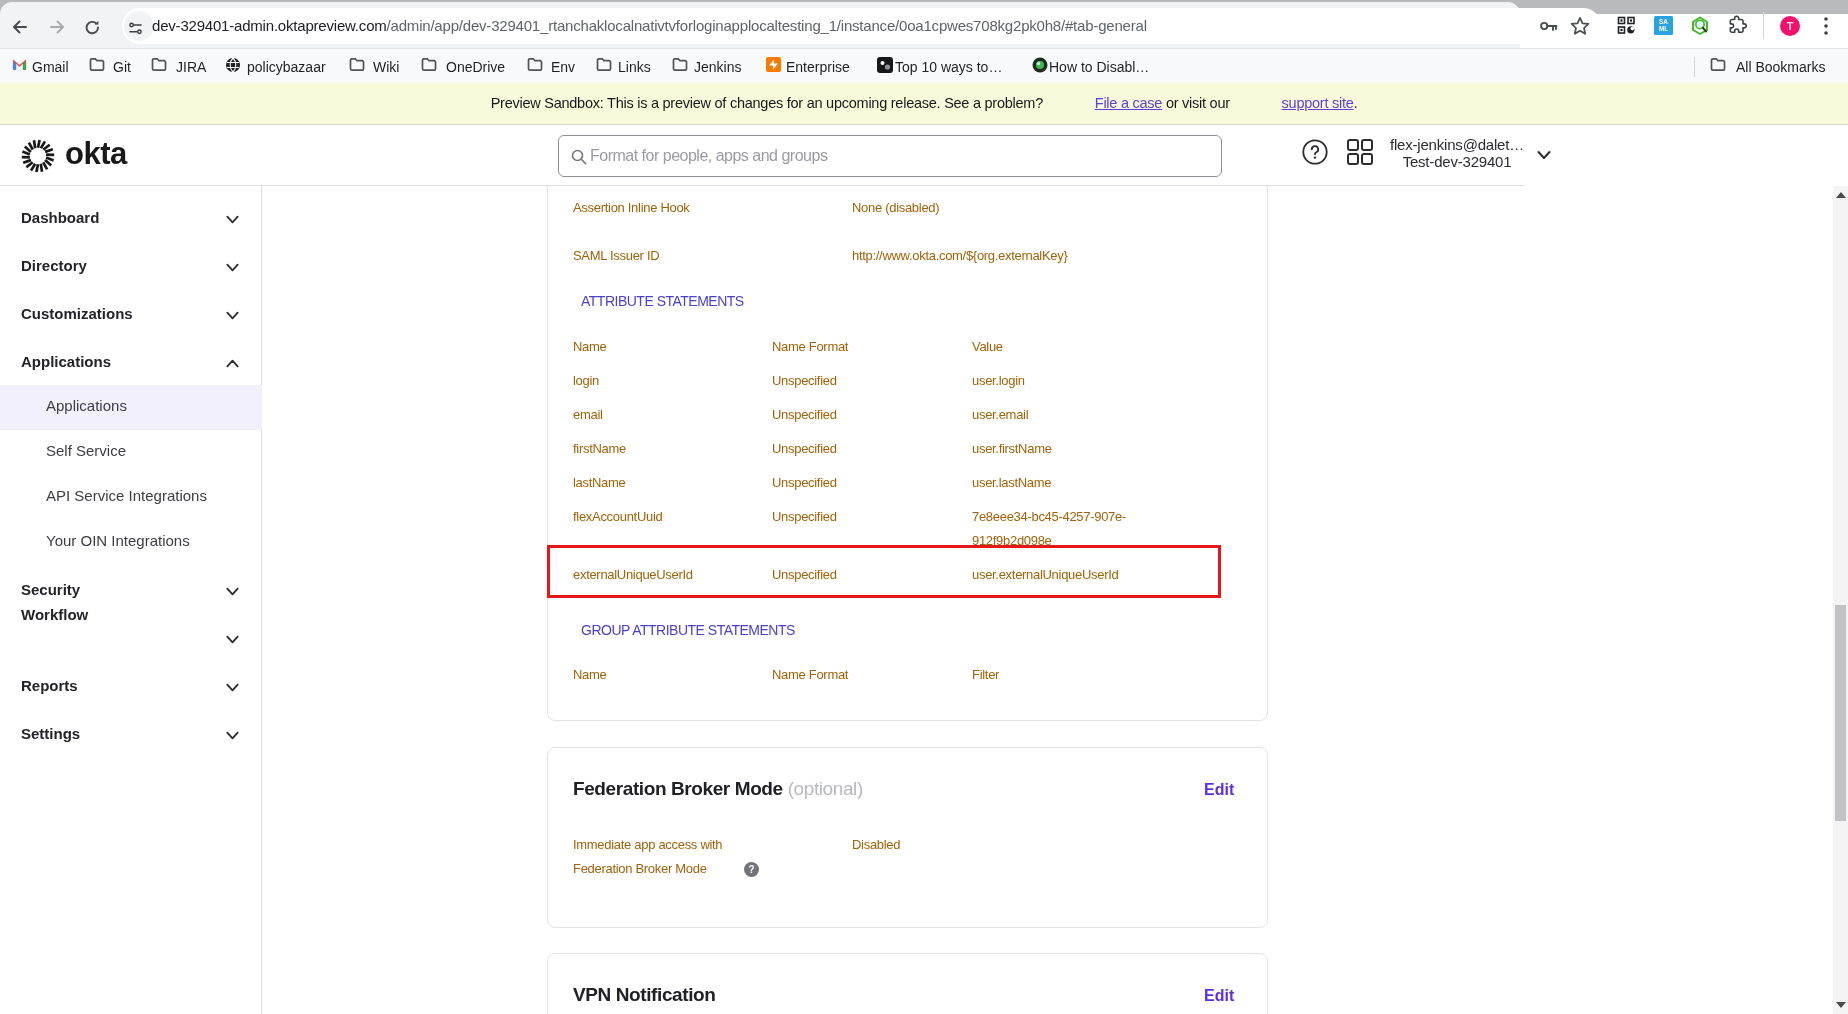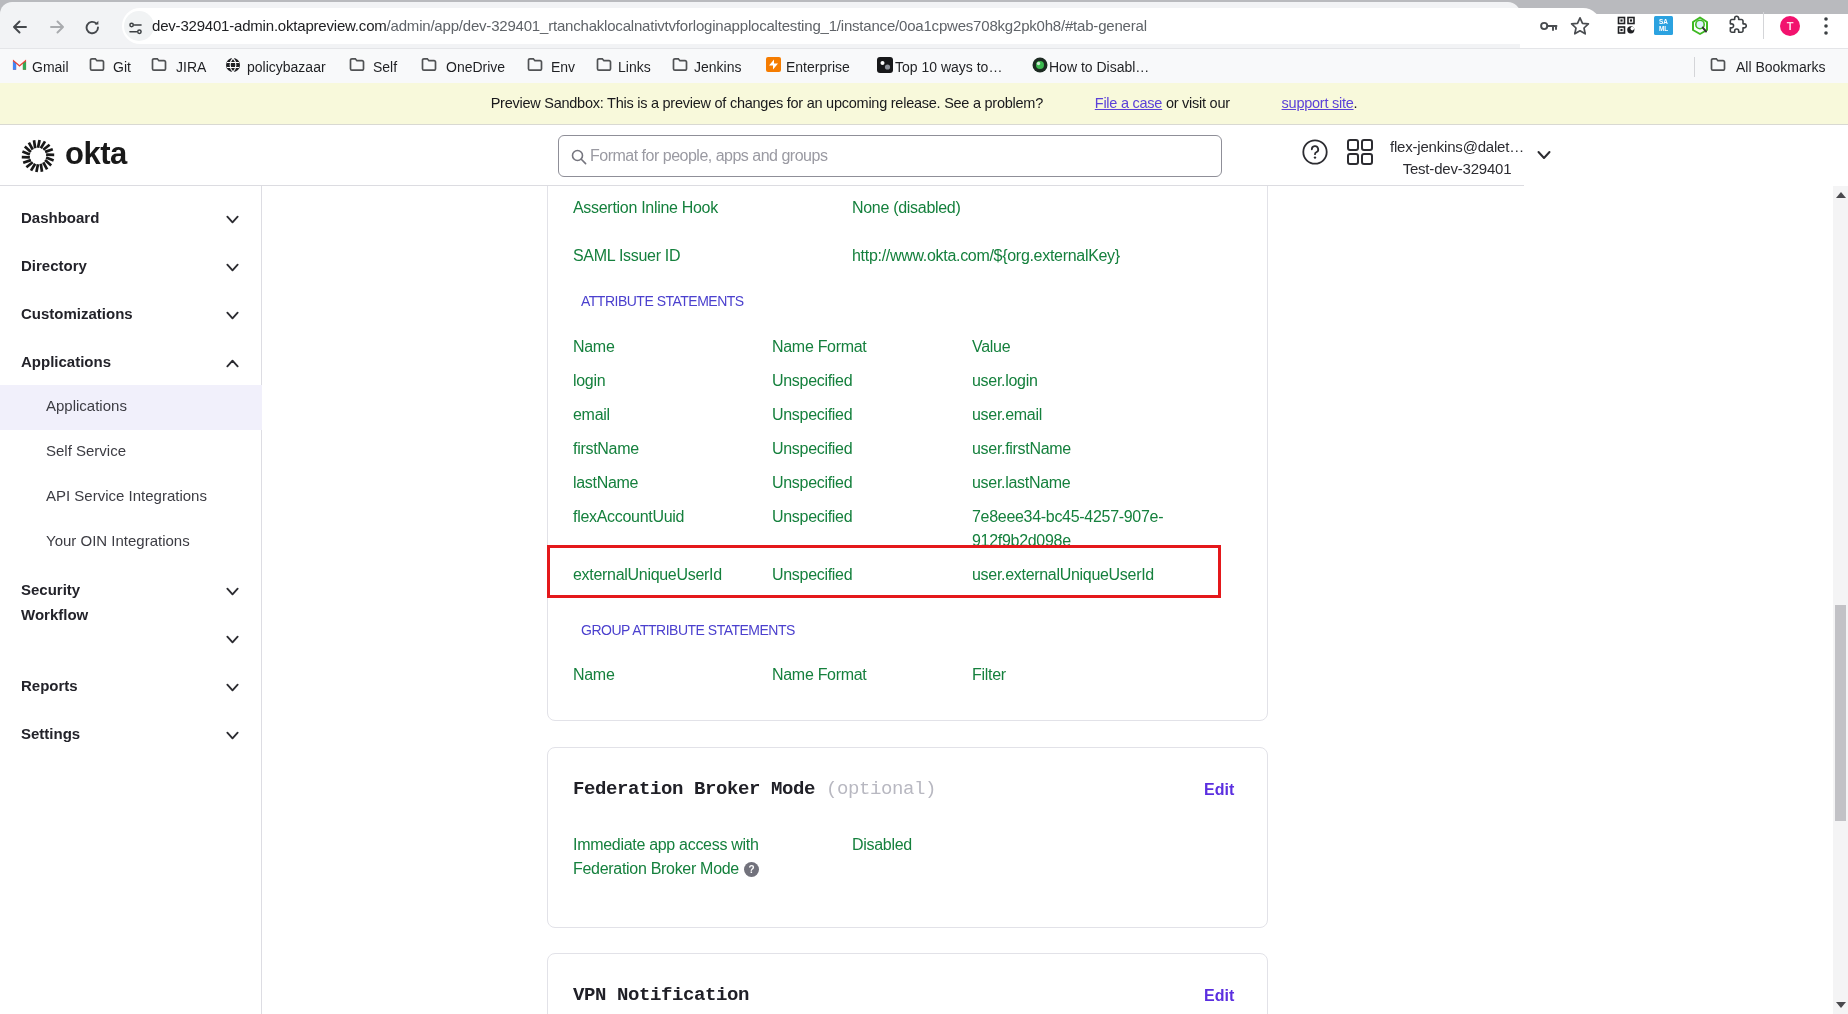--- a/index.html
+++ b/index.html
@@ -24,33 +24,33 @@
   
   #banner { position:absolute; left:0; top:83px; width:1848px; height:42px; background:#f8f9db;
     border-bottom:1px solid #d9d9d2; font-size:14.5px; letter-spacing:-0.25px; color:#19191c; text-align:center; line-height:41px; }
   #banner a { color:#5b41d8;margin-left:48px; }
   
   #oheader { position:absolute; left:0; top:125px; width:1524px; height:61px; background:#fff;
     border-bottom:1px solid #dcdce1; }
   #search { position:absolute; left:558px; top:10px; width:664px; height:42px; border:1px solid #8f8f98;
     border-radius:6px; background:#fff; }
   #search .ph { position:absolute; left:31px; top:0; line-height:40px; font-size:16px; color:#9a9aa2; letter-spacing:-0.5px; }
-  .hdrusr { position:absolute; top:0; font-size:15px; letter-spacing:-0.2px; color:#2c2c31; text-align:center; line-height:22px; }
+  .hdrusr { position:absolute; top:0; font-size:15px; letter-spacing:-0.2px; color:#2c2c31; text-align:center; line-height:17px; }
   
   #bodyarea { position:absolute; left:0; top:186px; width:1848px; height:828px; background:#fff; overflow:hidden; }
   #sidebar { position:absolute; left:0; top:0; width:262px; height:828px; border-right:1px solid #dddde3; background:#fff; }
   .nav1 { position:absolute; left:21px; font-size:15px; font-weight:bold; color:#23232a; }
   .nav2 { position:absolute; left:46px; font-size:15px; color:#3c3c43; }
   .chev { position:absolute; left:225px; }
   #selrow { position:absolute; left:0; top:199px; width:262px; height:45px; background:#f1f0fb; }
   
   .card { position:absolute; background:#fff; border:1px solid #e2e2e8; border-radius:8px; }
-  .lbl { position:absolute; font-size:16px; color:#15803d; letter-spacing:-0.3px; line-height:20px; white-space:nowrap; }
+  .lbl { position:absolute; font-size:13px; color:#a16207; letter-spacing:-0.3px; line-height:20px; white-space:nowrap; }
   .purple { color:#4b40ce; font-size:14px !important; letter-spacing:-0.5px;margin-left:8px; }
-  .cardtitle { font-size:19px; font-weight:bold; color:#202027; letter-spacing:-0.4px; line-height:26px; white-space:nowrap;font-family:Liberation Mono, monospace; }
+  .cardtitle { font-size:19px; font-weight:bold; color:#202027; letter-spacing:-0.4px; line-height:26px; white-space:nowrap; }
   .gray { color:#b8b8c1; font-weight:normal; }
   .editlink { position:absolute; font-size:16px; font-weight:bold; color:#5b2ee0; }
   #redbox { position:absolute; left:547px; top:545px; width:674px; height:53px; border:3px solid #e4181b; }
   
   #sbtrack { position:absolute; left:1833px; top:0; width:15px; height:828px; background:#f4f4f5; }
   #sbthumb { position:absolute; left:2px; top:419px; width:11px; height:216px; background:#c2c2c6; }
 </style>
 </head>
 <body>
 <div id="stage">
@@ -145,21 +145,21 @@
       </svg>
     <span class="bm" style="left:176px">JIRA</span>
     <svg class="abs" style="left:225px;top:8px" width="16" height="16" viewBox="0 0 16 16">
       <circle cx="8" cy="8" r="7" fill="#202124"></circle>
       <path d="M2 5.5 h12 M2 10.5 h12 M8 1 a10 10 0 0 1 0 14 M8 1 a10 10 0 0 0 0 14" fill="none" stroke="#fff" stroke-width="1.1"></path>
     </svg>
     <span class="bm" style="left:247px">policybazaar</span>
     <svg class="abs fold" style="left:349px;top:8px">
         <use href="#folder"></use>
       </svg>
-    <span class="bm" style="left:373px">Self</span>
+    <span class="bm" style="left:373px">Wiki</span>
     <svg class="abs fold" style="left:421px;top:8px">
         <use href="#folder"></use>
       </svg>
     <span class="bm" style="left:446px">OneDrive</span>
     <svg class="abs fold" style="left:527px;top:8px">
         <use href="#folder"></use>
       </svg>
     <span class="bm" style="left:551px">Env</span>
     <svg class="abs fold" style="left:596px;top:8px">
         <use href="#folder"></use>

